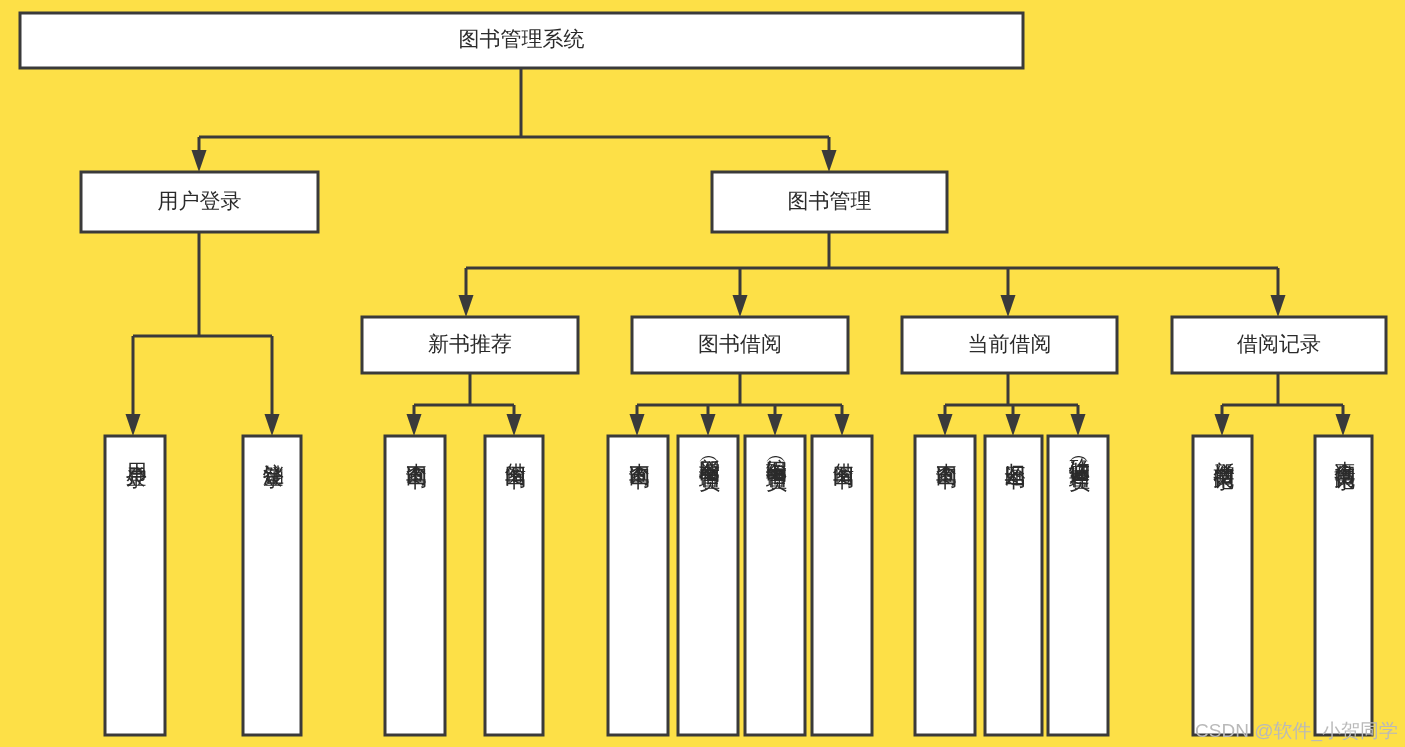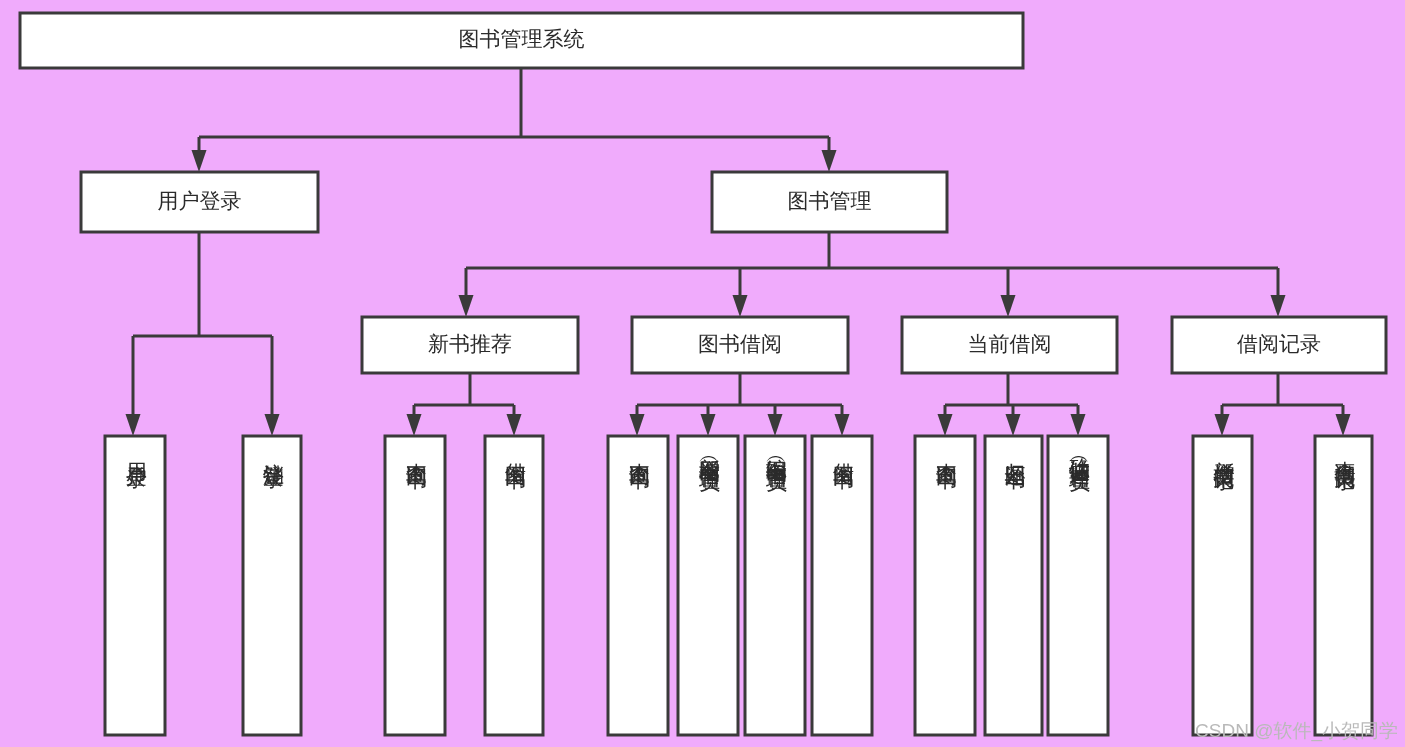--- a/index.html
+++ b/index.html
@@ -8,21 +8,21 @@
     padding: 0;
     background: #ffffff;
   }
   body {
     font-family: "Liberation Sans", "DejaVu Sans", sans-serif;
   }
   #diagram-root {
     position: relative;
     width: 1405px;
     height: 747px;
-    background: #f0abfc;
+    background: #fde047;
     overflow: hidden;
   }
   svg.diagram-canvas {
     position: absolute;
     top: 0;
     left: 0;
     width: 1405px;
     height: 747px;
     display: block;
   }

